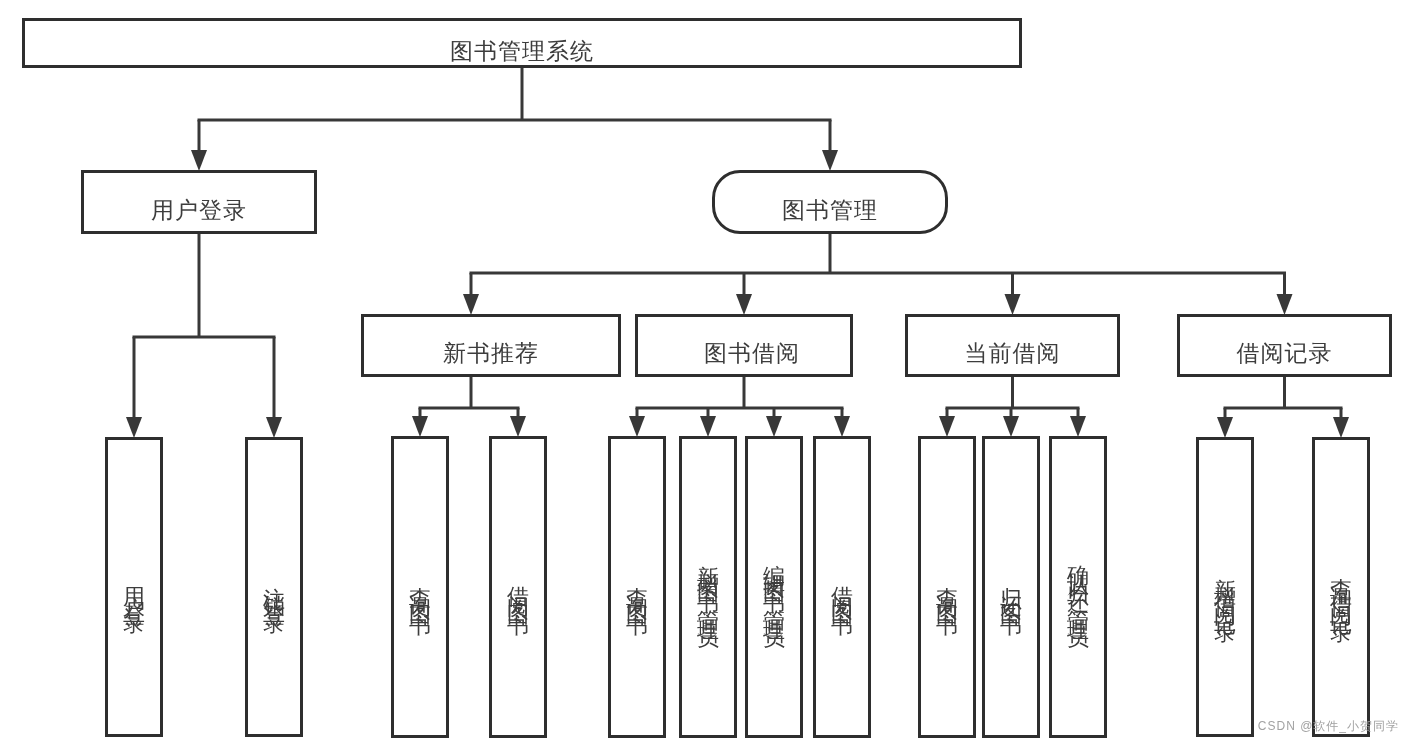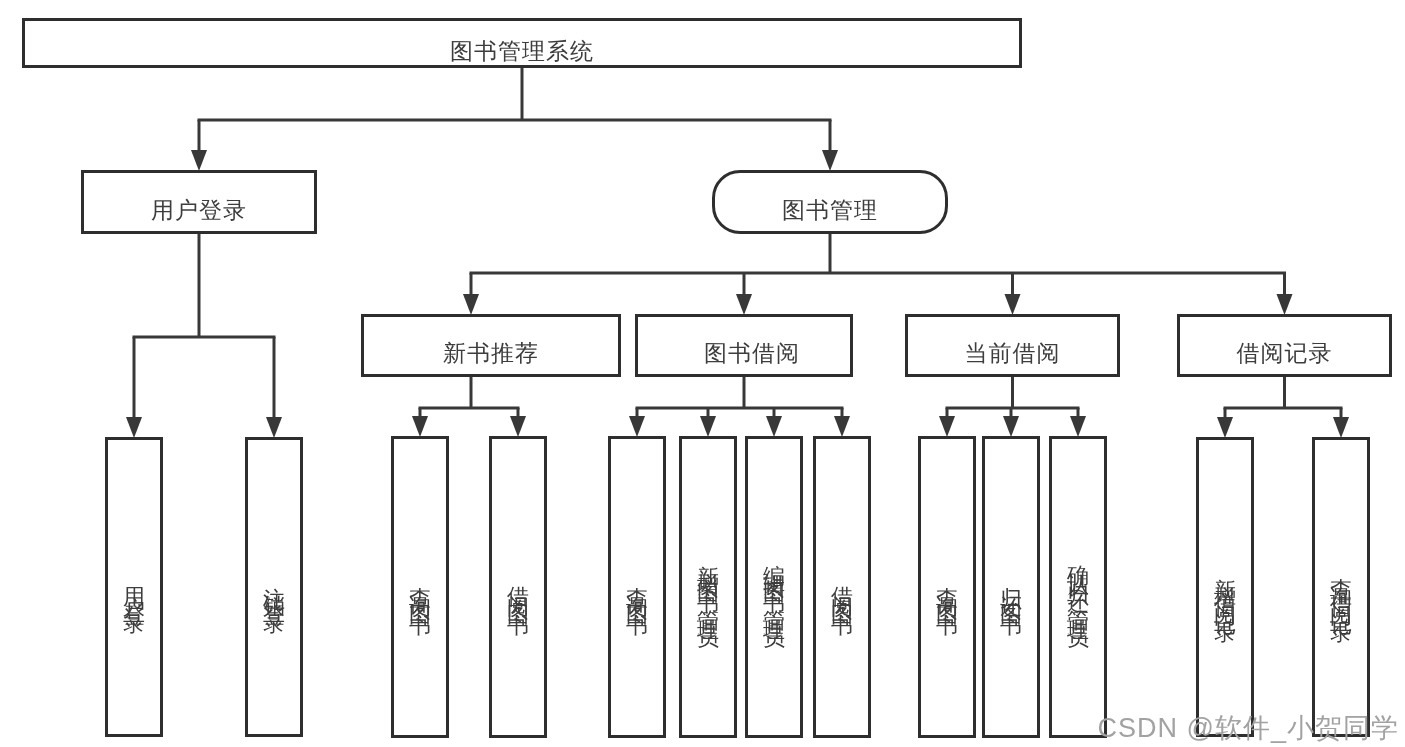--- a/index.html
+++ b/index.html
@@ -51,22 +51,22 @@
     writing-mode: vertical-rl;
     text-orientation: mixed;
     font-size: 22px;
     letter-spacing: 9px;
     line-height: 1;
     white-space: nowrap;
   }
   #watermark {
     position: absolute;
     right: 6px;
-    bottom: 1px;
-    font-size: 27px;
+    bottom: 12px;
+    font-size: 12px;
     color: #a2a2a2;
     letter-spacing: 1px;
     white-space: nowrap;
   }
 </style>
 </head>
 <body>
 
 <div id="stage" style="background: rgb(255, 255, 255);">
   <svg id="connector-layer" viewBox="0 0 1405 747" xmlns="http://www.w3.org/2000/svg">

